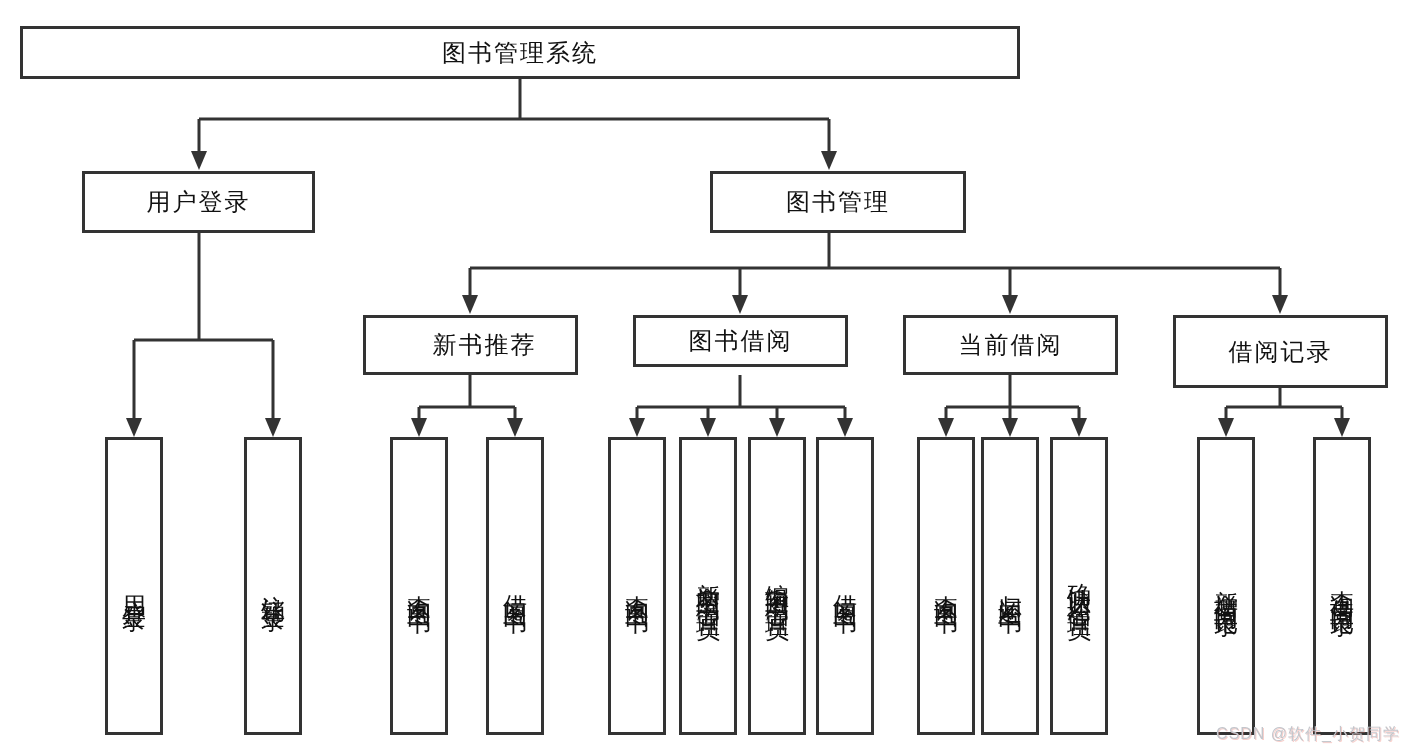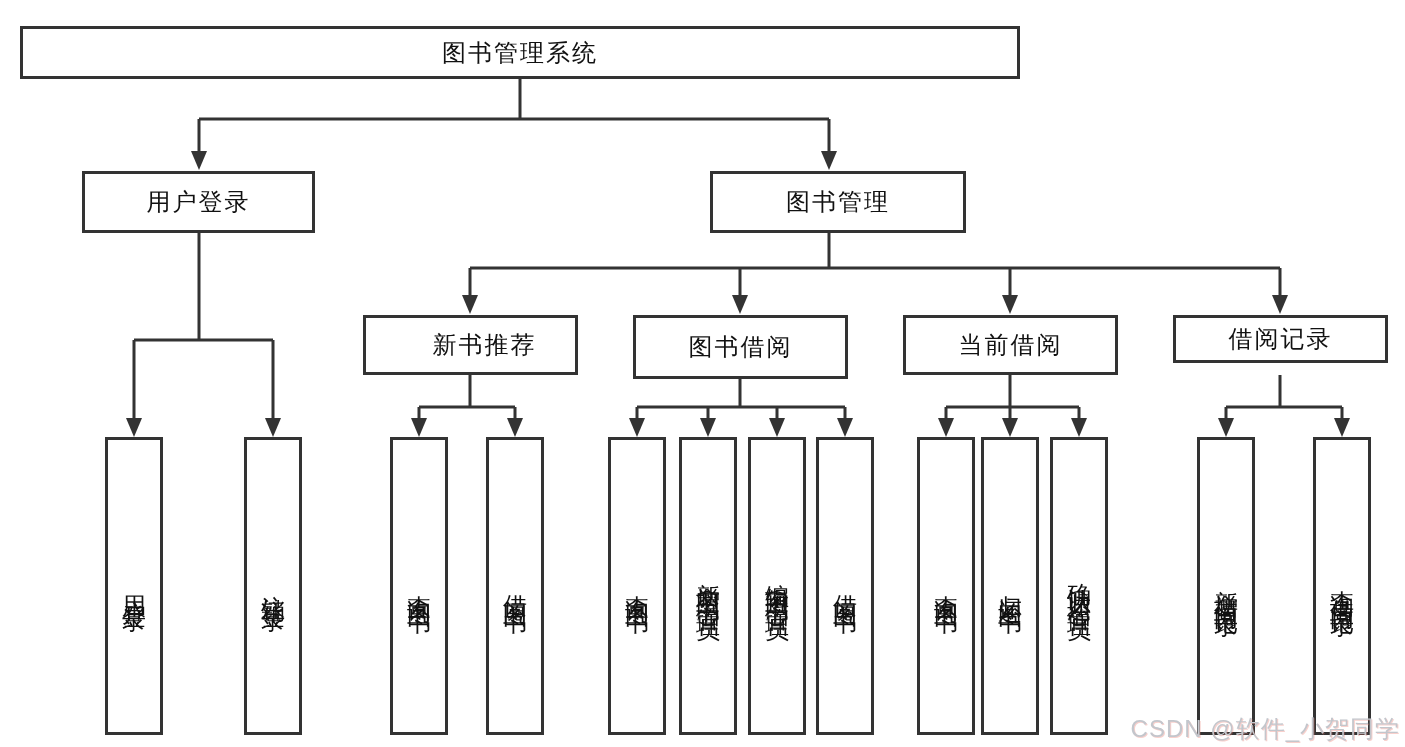--- a/index.html
+++ b/index.html
@@ -34,21 +34,21 @@
   .node.leaf span{
     writing-mode:vertical-rl;
     text-orientation:mixed;
     font-size:24px;
     letter-spacing:5px;
     line-height:1;
   }
   #watermark{
     position:absolute;
     right:5px;bottom:2px;
-    font-size:24px;
+    font-size:16px;
     letter-spacing:1px;
     color:var(--wm,#c3c6cc);
     text-shadow:1px 1px 0 rgba(235,120,110,0.35);
     white-space:nowrap;
   }
 </style>
 </head>
 <body>
 
 <div id="canvas">
@@ -100,27 +100,27 @@
   <div class="node hz" style="left:82px;top:171px;width:233px;height:62px;">
     <span>用户登录</span>
   </div>
   <div class="node hz" style="left:710px;top:171px;width:256px;height:62px;">
     <span>图书管理</span>
   </div>
 
   <div class="node hz" style="left:363px;top:315px;width:215px;height:60px;padding-left:28px;">
     <span>新书推荐</span>
   </div>
-  <div class="node hz" style="left:633px;top:315px;width:215px;height:64px;">
+  <div class="node hz" style="left:633px;top:315px;width:215px;height:52px;">
     <span>图书借阅</span>
   </div>
   <div class="node hz" style="left:903px;top:315px;width:215px;height:60px;">
     <span>当前借阅</span>
   </div>
-  <div class="node hz" style="left:1173px;top:315px;width:215px;height:48px;">
+  <div class="node hz" style="left:1173px;top:315px;width:215px;height:73px;">
     <span>借阅记录</span>
   </div>
 
   <div class="node leaf" style="left:105px;top:437px;width:58px;height:298px;">
     <span>用户登录</span>
   </div>
   <div class="node leaf" style="left:244px;top:437px;width:58px;height:298px;">
     <span>注销登录</span>
   </div>
 

